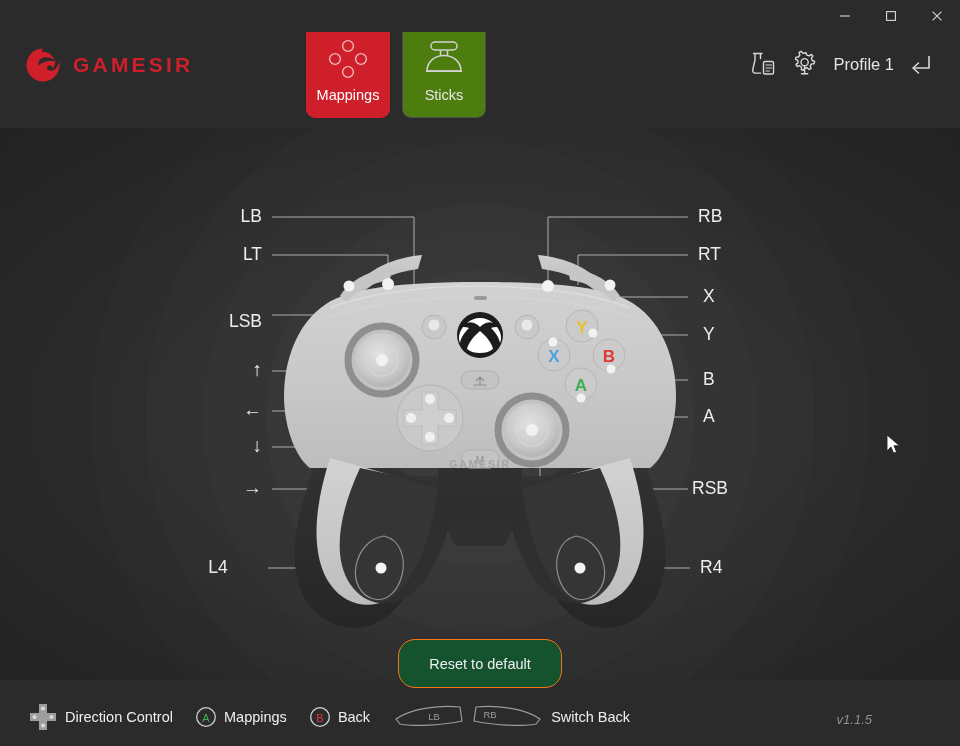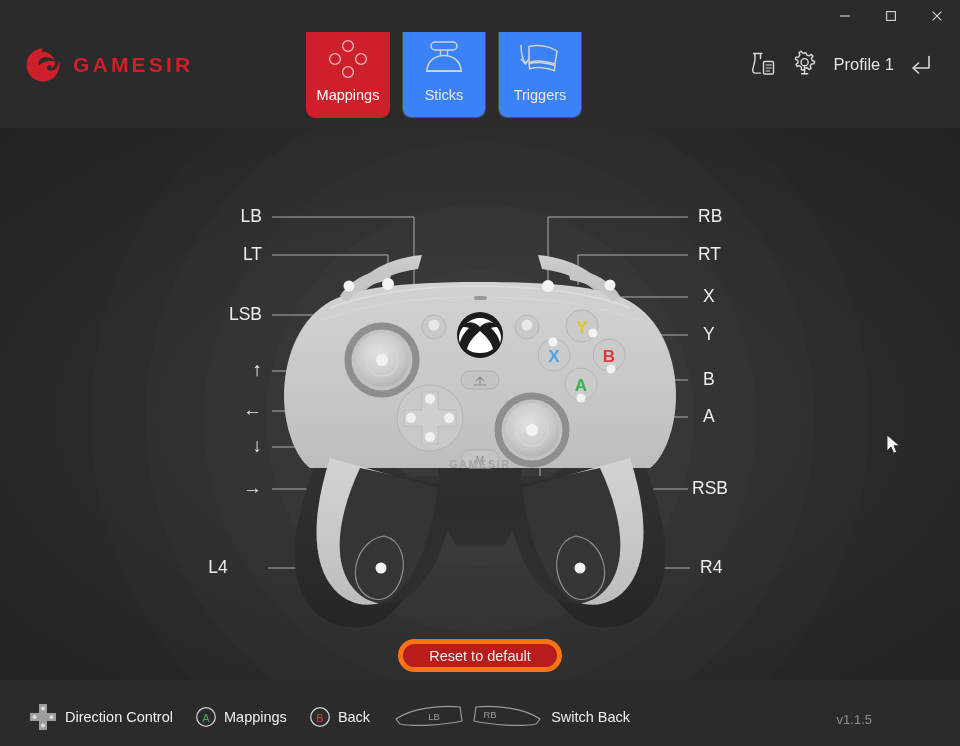--- a/index.html
+++ b/index.html
@@ -64,21 +64,21 @@
   .nav {
     position: absolute;
     left: 306px; top: 18px;
     display: flex;
     gap: 12px;
   }
   .tab {
     width: 84px; height: 100px;
     border-radius: 9px;
     border: 1px solid #4e4e4e;
-    background: #3b82f6;
+    background: #4d7c0f;
     display: flex;
     flex-direction: column;
     align-items: center;
     justify-content: flex-start;
     padding-top: 14px;
     cursor: pointer;
   }
   .tab.active {
     background: #cf1f2a;
     border-color: #cf1f2a;
@@ -172,24 +172,24 @@
   .top-glyph {
     position: absolute;
     cursor: pointer;
   }
   .top-glyph svg { display: block; }
 
   
   .reset-btn {
     position: absolute;
     left: 398px; top: 639px;
-    width: 164px; height: 33px;
+    width: 164px; height: 49px;
     border-radius: 17px;
-    border: 5px solid #f97316;
-    background: #b91c1c;
+    border: 1px solid #f97316;
+    background: #14532d;
     color: #efefef;
     font-size: 14.5px;
     font-family: "Liberation Sans", sans-serif;
     cursor: pointer;
     display: flex; align-items: center; justify-content: center;
   }
 
   
   .footer {
     position: absolute;
@@ -211,20 +211,21 @@
     color: #eeeeee;
     font-size: 14.5px;
     white-space: nowrap;
   }
   .hint.switch .hint-icon { gap: 2px; display: flex; }
   .version {
     position: absolute;
     right: 22px; bottom: 19px;
     color: #8e8e8e;
     font-size: 13px;
+    font-style: italic;
   }
 
   
   .cursor {
     position: absolute;
     left: 886px; top: 434px;
     pointer-events: none;
     z-index: 50;
   }
 </style>
@@ -282,31 +283,20 @@
           <svg width="48" height="44" viewBox="0 0 48 44">
             <rect x="11" y="5" width="26" height="8" rx="4" fill="none" stroke="#d2d2d2" stroke-width="1.5"></rect>
             <path d="M20.5 13.5v5M27.5 13.5v5" stroke="#d2d2d2" stroke-width="1.5"></path>
             <path d="M7 34c0-9 7.6-15.5 17-15.5S41 25 41 34z" fill="none" stroke="#d2d2d2" stroke-width="1.5"></path>
             <path d="M6 34.2h36" stroke="#d2d2d2" stroke-width="1.5"></path>
           </svg>
         </span>
         <span class="tab-label">Sticks</span>
       </div>
 
-      <div class="tab">
-        <span class="tab-icon">
-          <svg width="50" height="44" viewBox="0 0 50 44">
-            <path d="M6 8c0 10 2.5 16 5 19" fill="none" stroke="#d2d2d2" stroke-width="1.5"></path>
-            <path d="M6 22l4.5 5 4-6" fill="none" stroke="#d2d2d2" stroke-width="1.5"></path>
-            <path d="M14 9.5c9.5-2.5 20.5-0.5 28 4.5l-2 13c-8-3-19-4-26-1.5z" fill="none" stroke="#d2d2d2" stroke-width="1.5"></path>
-            <path d="M14 27c7-2.5 18-1.5 26 1.5l-.6 5c-7.6-3-18-4-24.8-1.6z" fill="none" stroke="#d2d2d2" stroke-width="1.5"></path>
-          </svg>
-        </span>
-        <span class="tab-label">Triggers</span>
-      </div>
 
     </div>
 
     <div class="profile-group">
       <span class="hdr-icon">
         <svg width="26" height="28" viewBox="0 0 26 28">
           <path d="M4 3.5v6.5L1.8 19.5c-.5 2.2.6 3.6 2.6 3.6h5.2" fill="none" stroke="#d9d9d9" stroke-width="1.4" stroke-linecap="round"></path>
           <path d="M9.5 3.5v5" fill="none" stroke="#d9d9d9" stroke-width="1.4" stroke-linecap="round"></path>
           <path d="M2.5 3.5h8.5" stroke="#d9d9d9" stroke-width="1.4" stroke-linecap="round"></path>
           <rect x="12.5" y="11.5" width="10" height="12.5" rx="1.3" fill="none" stroke="#d9d9d9" stroke-width="1.4"></rect>
@@ -526,21 +516,21 @@
 
         <text x="480" y="336" text-anchor="middle" font-family="Liberation Sans, sans-serif" font-size="10.5" letter-spacing="1.6" fill="#a3a3a3" opacity="0.0">GAMESIR</text>
       </svg>
 
       <div style="position:absolute;left:0;top:330px;width:960px;text-align:center;
                   color:#a5a5a5;font-size:10.5px;letter-spacing:1.8px;font-weight:bold;">GAMESIR</div>
     </div>
 
     <div class="lbl l" style="left:178px; top:78px; width:84px;">LB</div>
     <div class="lbl l" style="left:178px; top:116px; width:84px;">LT</div>
-    <div class="lbl l" style="left:178px; top:176px; width:84px;">LSB</div>
+    <div class="lbl l" style="left:178px; top:183px; width:84px;">LSB</div>
     <div class="lbl l arrow" style="left:178px; top:231px; width:84px;">↑</div>
     <div class="lbl l arrow" style="left:178px; top:271px; width:84px;">←</div>
     <div class="lbl l arrow" style="left:178px; top:307px; width:84px;">↓</div>
     <div class="lbl l arrow" style="left:178px; top:349px; width:84px;">→</div>
     <div class="lbl l" style="left:178px; top:429px; width:80px;text-align:center;">L4</div>
 
     <div class="lbl r" style="left:698px; top:78px;">RB</div>
     <div class="lbl r" style="left:698px; top:116px;">RT</div>
     <div class="lbl r" style="left:703px; top:158px;">X</div>
     <div class="lbl r" style="left:703px; top:196px;">Y</div>

